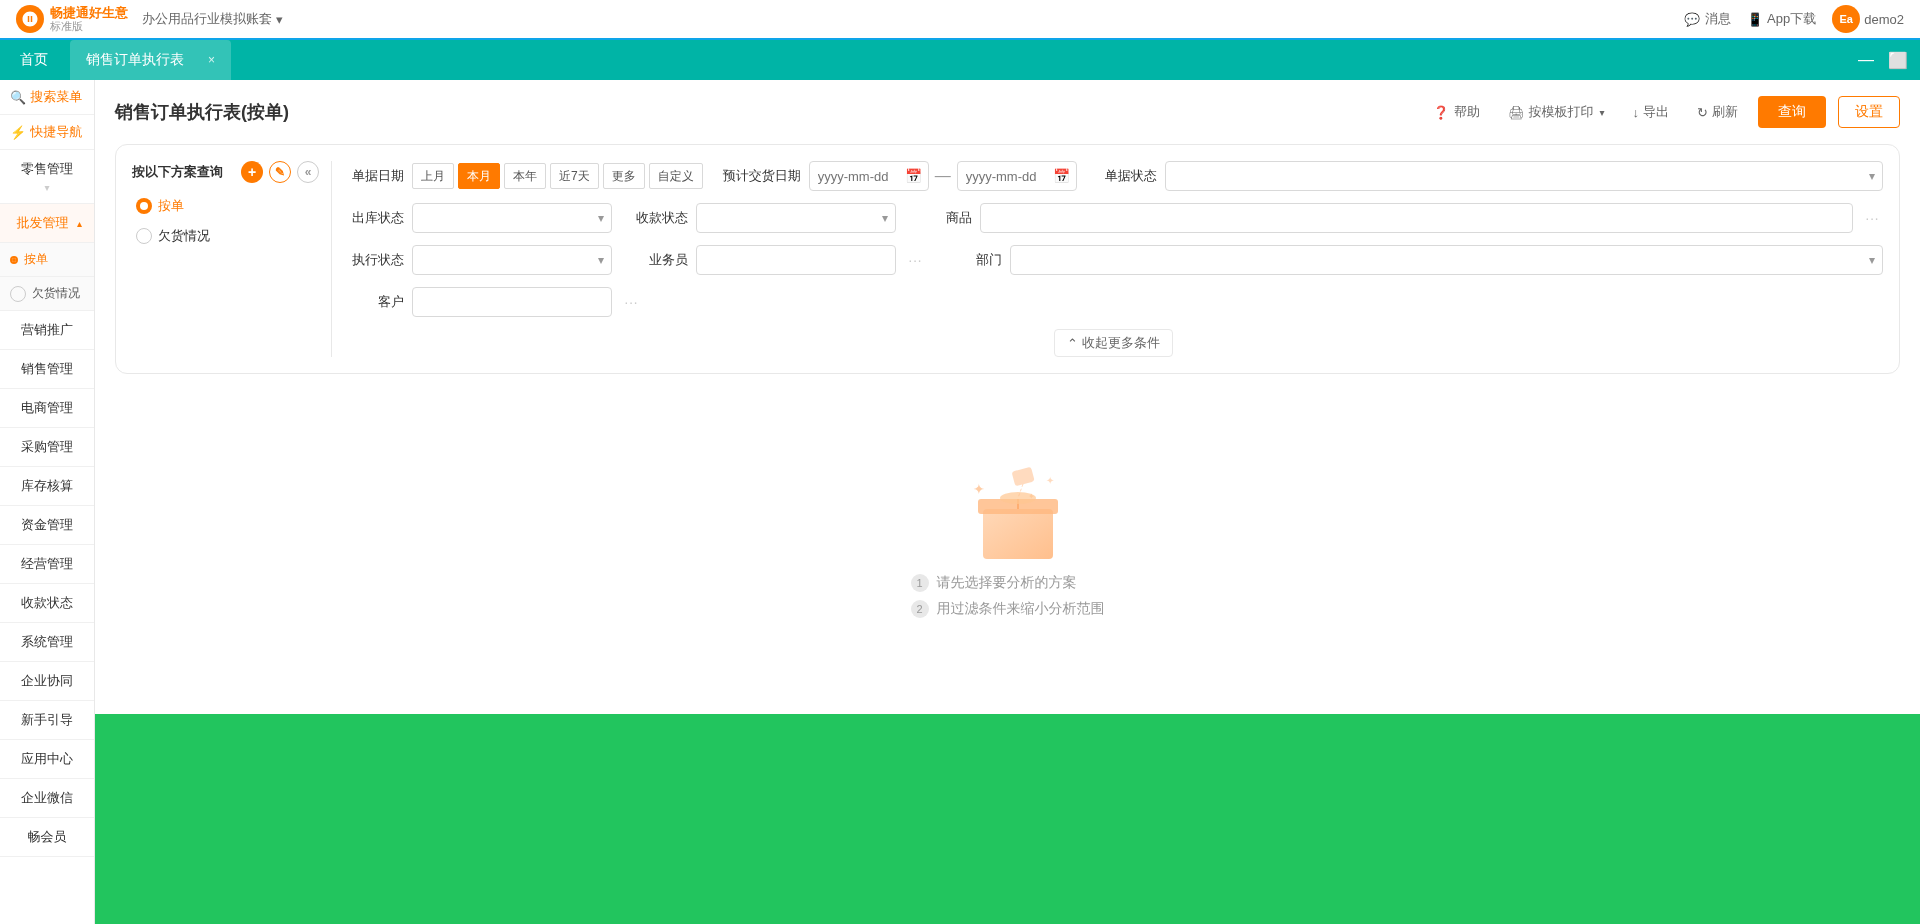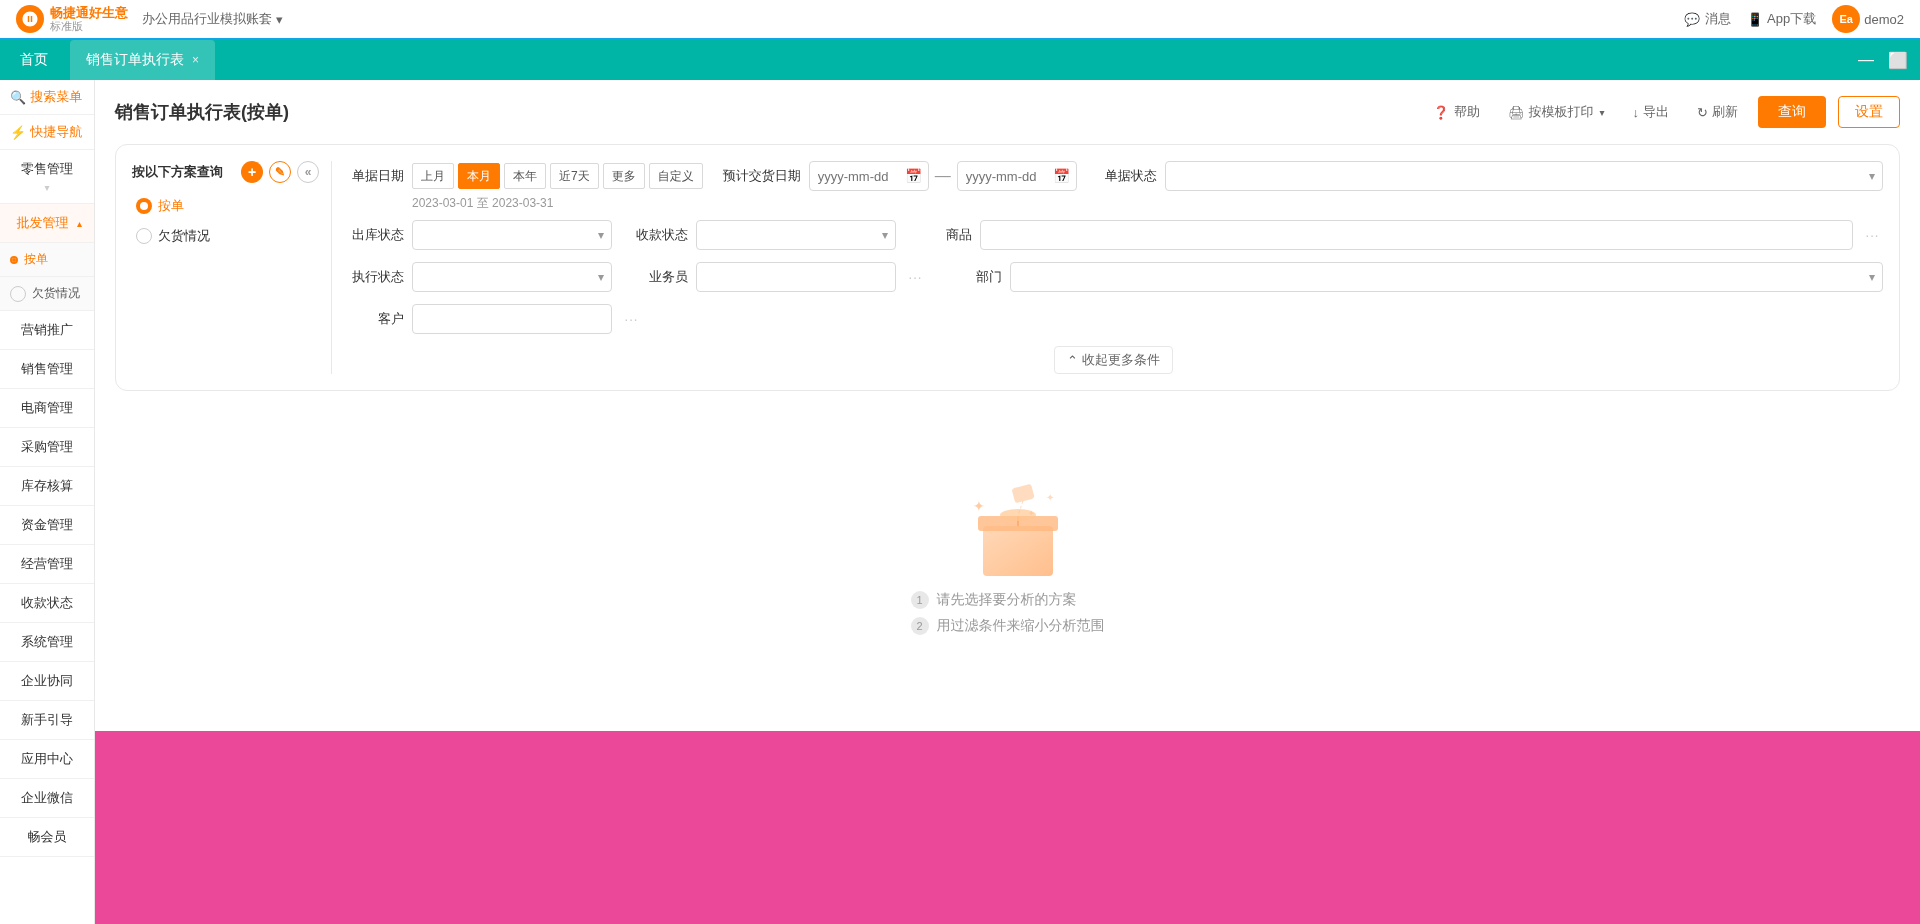--- a/index.html
+++ b/index.html
@@ -51,21 +51,21 @@
     .tab-item {
       height: 40px;
       padding: 0 16px;
       display: flex;
       align-items: center;
       font-size: 14px;
       color: #fff;
       cursor: pointer;
       background: rgba(255,255,255,0.2);
       border-radius: 4px 4px 0 0;
-      gap: 8px;
+      gap: 24px;
       margin-left: 2px;
     }
     .tab-item .close-btn { font-size: 12px; color: rgba(255,255,255,0.8); cursor: pointer; }
     .tab-bar-right {
       position: absolute;
       right: 10px;
       display: flex;
       align-items: center;
       gap: 8px;
     }
@@ -137,21 +137,21 @@
       border-bottom: 1px solid #f0f0f0;
     }
     .sidebar-sub-item.active { color: #ff7a00; }
     .sub-dot { width: 8px; height: 8px; border-radius: 50%; border: 2px solid #ff7a00; flex-shrink: 0; display: flex; align-items: center; justify-content: center; }
     .sub-dot-inner { width: 4px; height: 4px; border-radius: 50%; background: #ff7a00; }
 
     
     .content-area {
       flex: 1;
       overflow-y: auto;
-      background: #ec4899;
+      background: #22c55e;
     }
 
     
     .page-wrapper {
       background: #fff;
       margin: 0;
       padding: 16px 20px;
     }
     .page-title-bar {
       display: flex;
@@ -494,23 +494,20 @@
               </div>
 
               <div class="filter-field" style="margin-left:20px; flex:1;">
                 <span class="filter-label">单据状态</span>
                 <div class="select-wrap" style="flex:1;">
                   <select class="filter-select" style="flex:1; min-width:150px; width:100%;"><option value=""></option></select>
                 </div>
               </div>
             </div>
 
-            <div style="margin-left: 68px; margin-top: -8px; margin-bottom: 8px; font-size: 12px; color: #999;">
-              <span>2023-03-01 至 2023-03-31</span>
-            </div>
 
             <div class="filter-row">
               <div class="filter-field">
                 <span class="filter-label">出库状态</span>
                 <div class="select-wrap">
                   <select class="filter-select"><option value=""></option></select>
                 </div>
               </div>
               <div class="filter-field" style="margin-left:16px;">
                 <span class="filter-label">收款状态</span>

